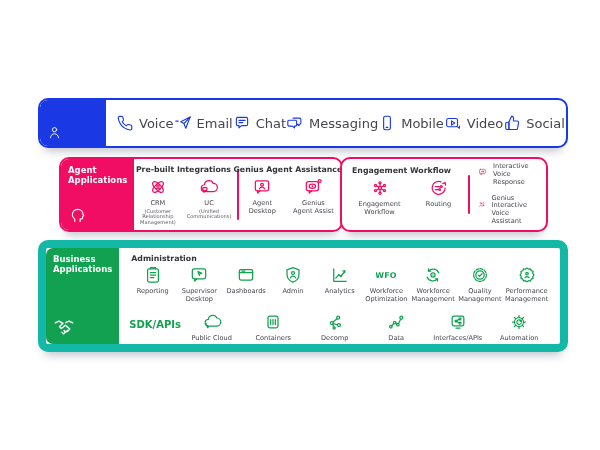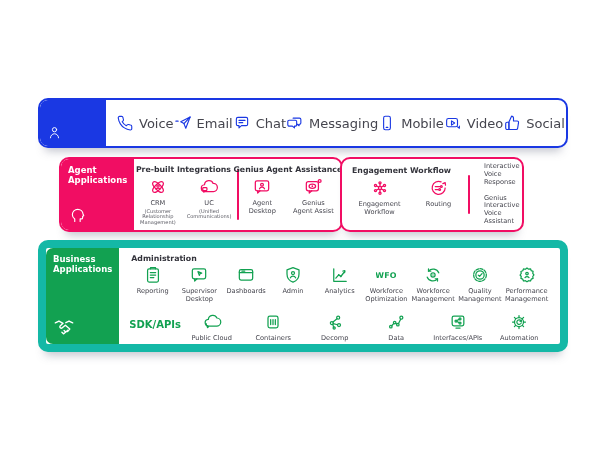--- a/index.html
+++ b/index.html
@@ -32,21 +32,21 @@
   .ic15{width:15px;height:15px;}
 
   
   .band1{left:38px;top:98px;width:530px;height:50px;}
   .ch-items{flex:1;display:flex;align-items:center;justify-content:space-around;padding:0 10px;color:#1a38e3;}
   .h-item{display:flex;align-items:center;gap:5px;}
   .h-item .h-label{font-size:13px;color:#45454e;white-space:nowrap;}
 
   
   .boxA{left:38px;top:157px;width:284px;height:75px;margin-left:21px;}
-  .boxB{left:340px;top:157px;width:184px;height:75px;padding:6px 8px;display:flex;align-items:stretch;color:#f10d63;}
+  .boxB{left:340px;top:157px;width:208px;height:75px;padding:6px 8px;display:flex;align-items:stretch;color:#f10d63;}
   .sec{flex:1;display:flex;flex-direction:column;align-items:center;padding:6px 6px 4px 2px;color:#f10d63;min-width:0;}
   .sec-title{font-size:7.8px;font-weight:700;color:#33333b;margin-bottom:3px;text-align:center;white-space:nowrap;}
   .sec-items{display:flex;justify-content:center;gap:8px;width:100%;}
   .v-item{display:flex;flex-direction:column;align-items:center;width:56px;text-align:center;min-width:0;}
   .v-item .v-label{font-size:6.6px;color:#45454e;line-height:1.15;margin-top:3px;}
   .v-item .v-sub{font-size:5.1px;color:#5a5a63;line-height:1.15;margin-top:1px;}
   .vdiv{width:2px;border-radius:2px;margin:10px 0;flex:0 0 2px;}
   .vdiv-pink{background:#f10d63;}
   .ew-left{flex:0 0 118px;display:flex;flex-direction:column;min-width:0;}
   .ew-title{font-size:7.8px;font-weight:700;color:#33333b;margin:1px 0 2px 2px;white-space:nowrap;}

